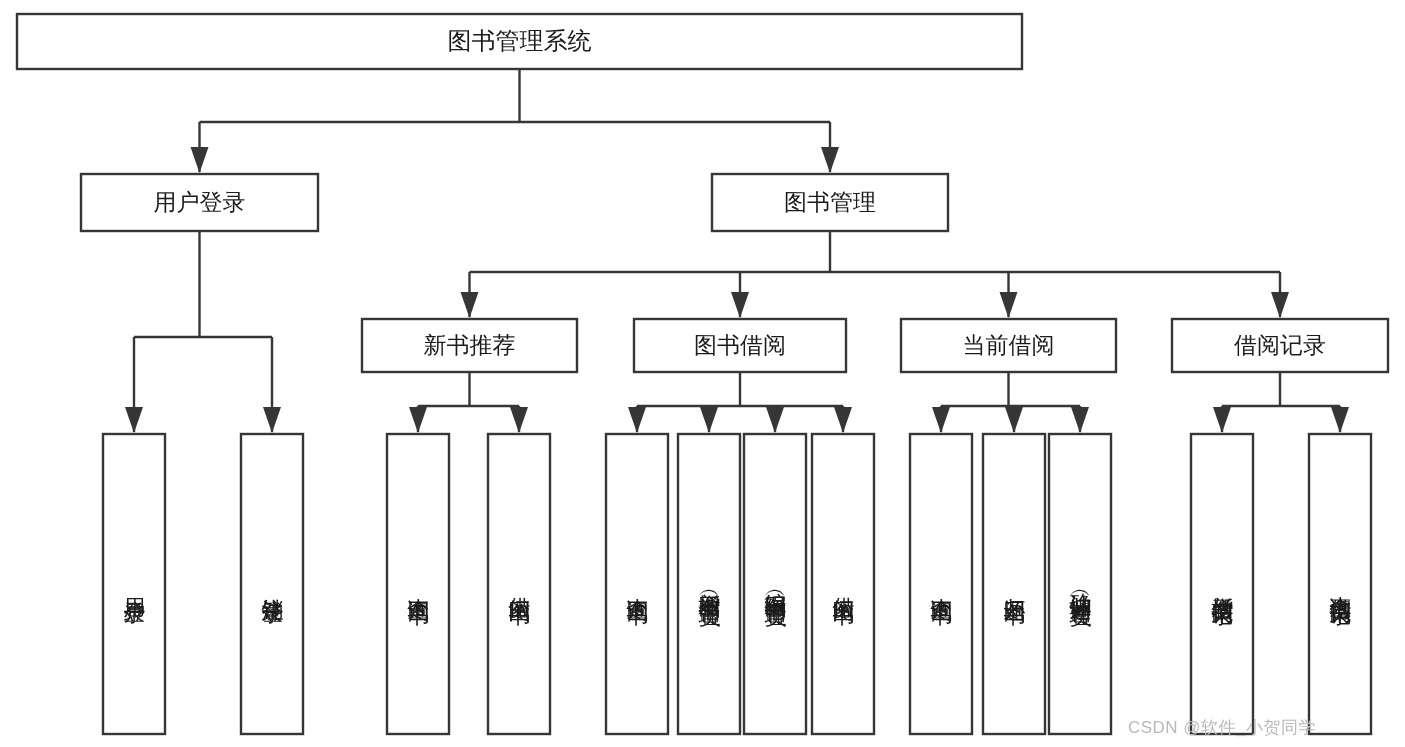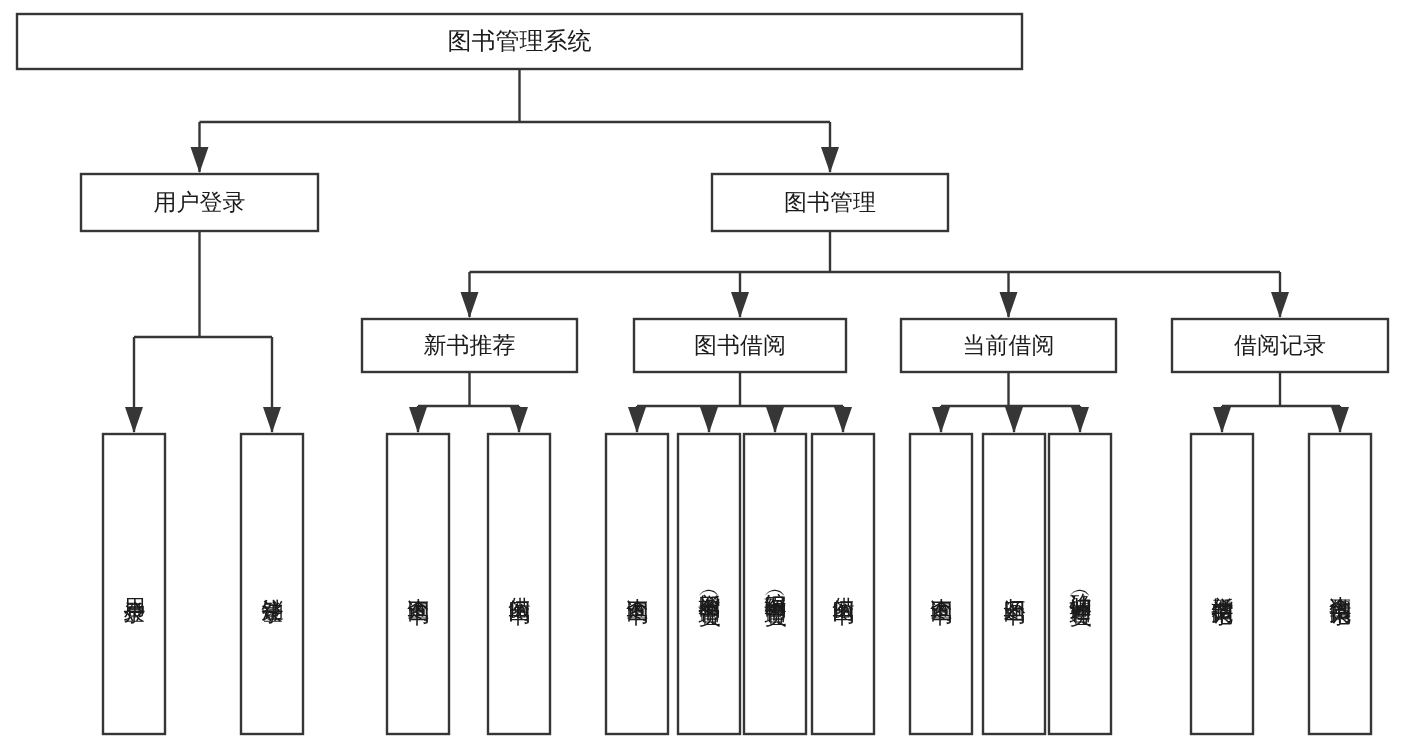--- a/index.html
+++ b/index.html
@@ -204,13 +204,14 @@
       <div class="leaf-label-wrap" style="left: 1049px; top: 434px; width: 62px; height: 300px;">
         <span class="leaf-label">确认归还（管理员）</span>
       </div>
       <div class="leaf-label-wrap" style="left: 1191px; top: 434px; width: 62px; height: 300px;">
         <span class="leaf-label">新增借阅记录</span>
       </div>
       <div class="leaf-label-wrap" style="left: 1309px; top: 434px; width: 62px; height: 300px;">
         <span class="leaf-label">查询借阅记录</span>
       </div>
     </div>
+  <div class="watermark">CSDN @软件_小贺同学</div>
 </div>
 
 </body></html>

